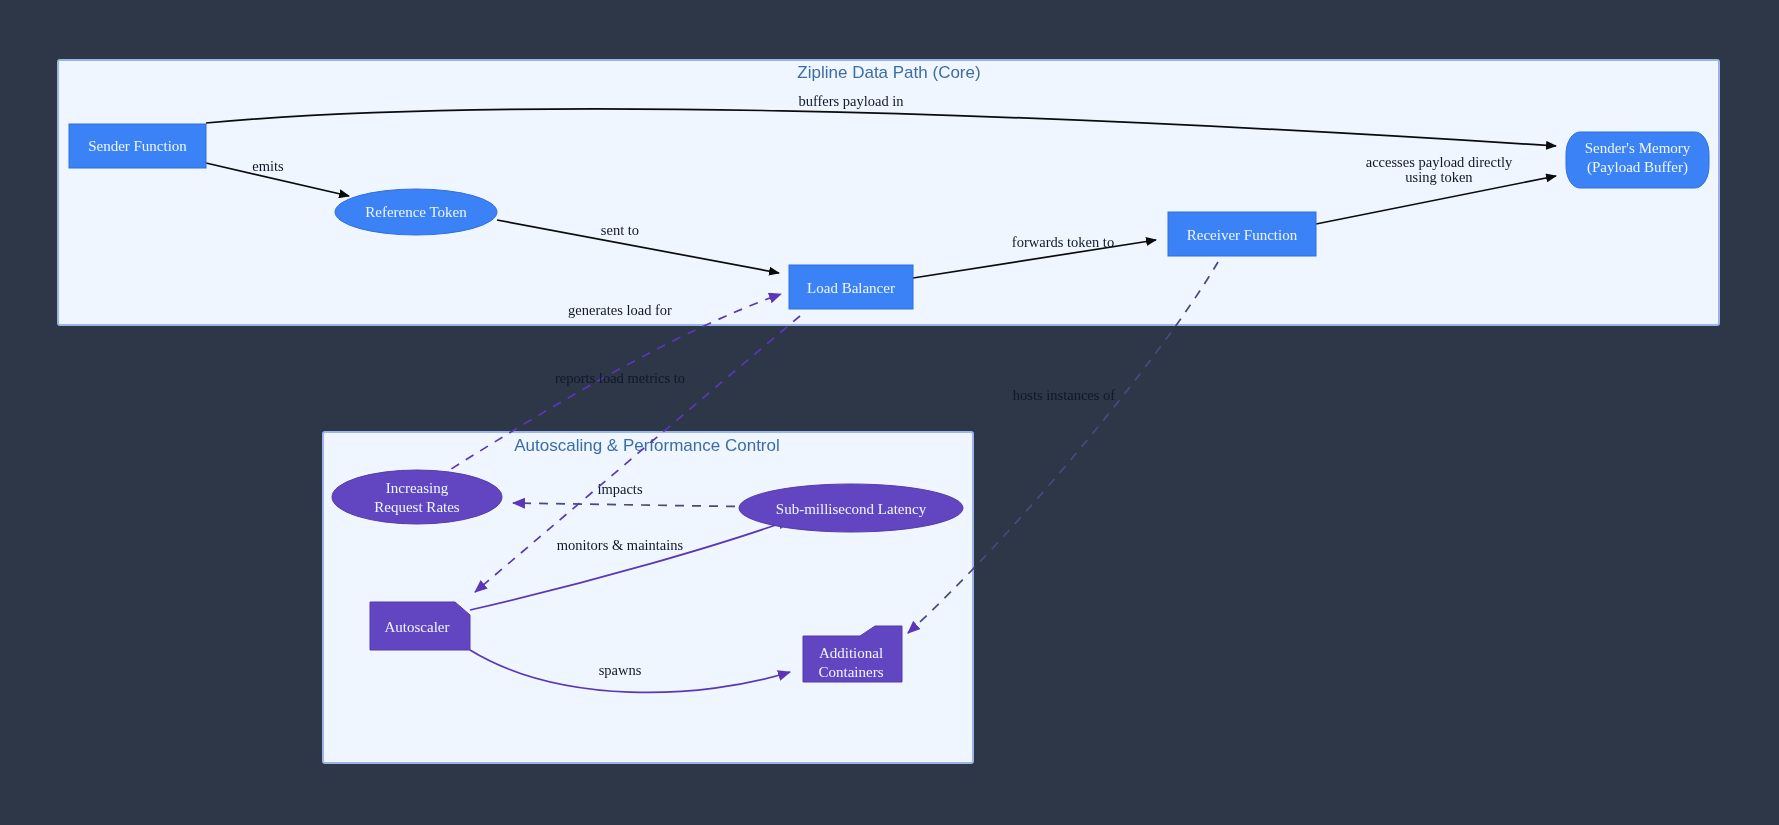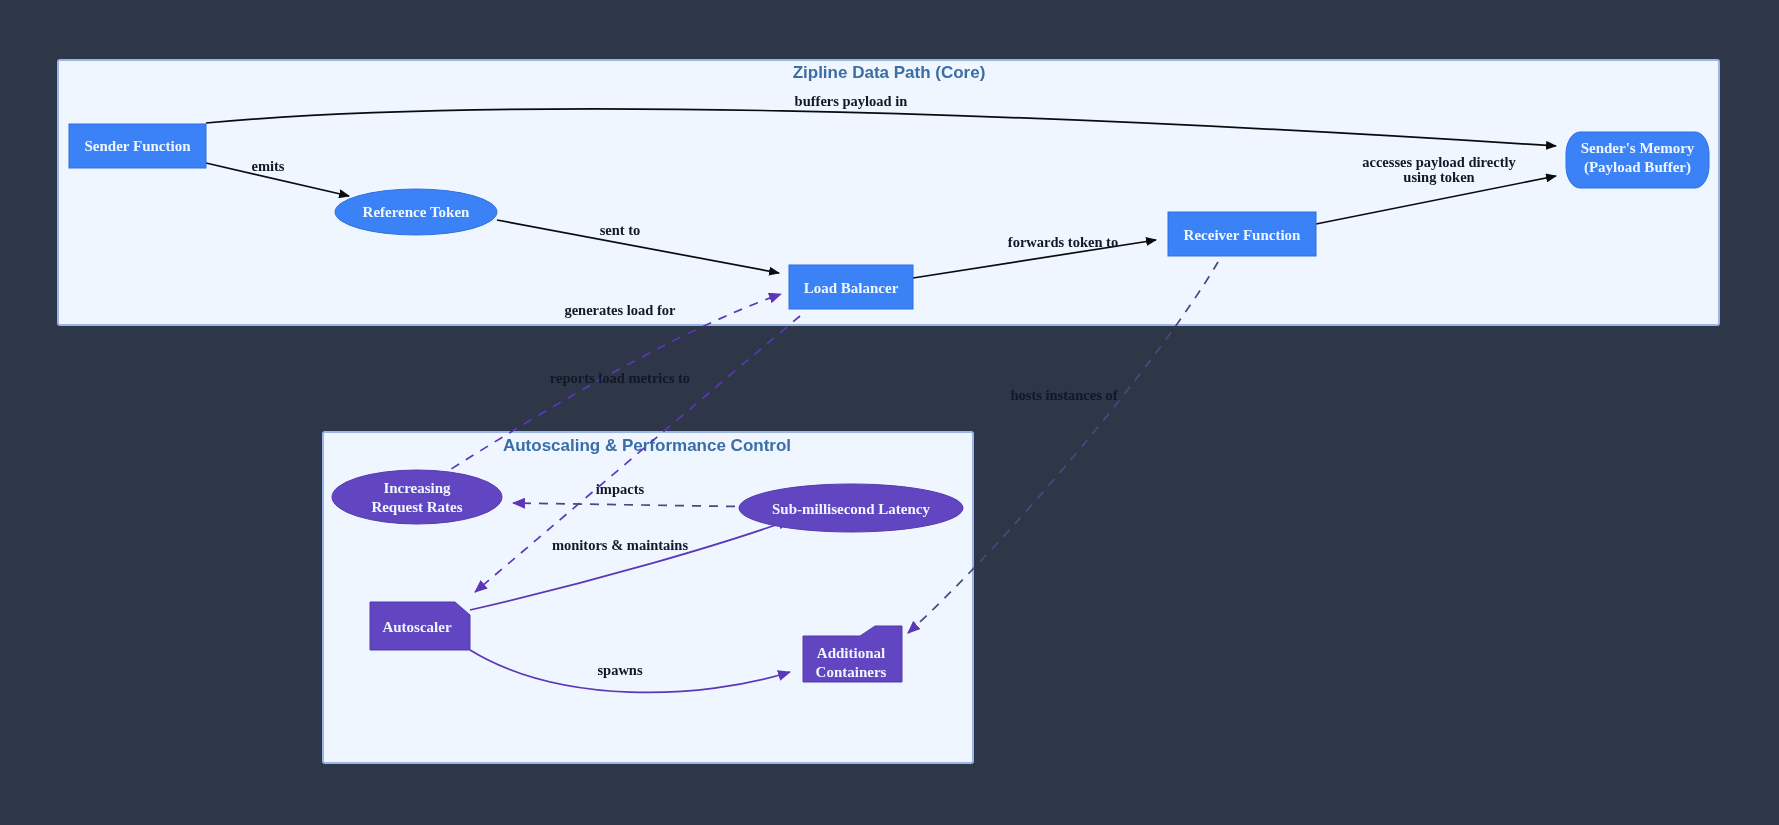--- a/index.html
+++ b/index.html
@@ -7,21 +7,20 @@
     padding: 0;
     background: #2d3748;
   }
   #canvas {
     position: relative;
     width: 1779px;
     height: 825px;
     background: #2d3748;
     overflow: hidden;
     font-family: "Liberation Serif", "DejaVu Serif", serif;
-    font-weight: bold;
   }
   #diagram-svg {
     position: absolute;
     left: 0;
     top: 0;
     width: 1779px;
     height: 825px;
   }
   .sg-title {
     font-family: "Liberation Sans", sans-serif;

